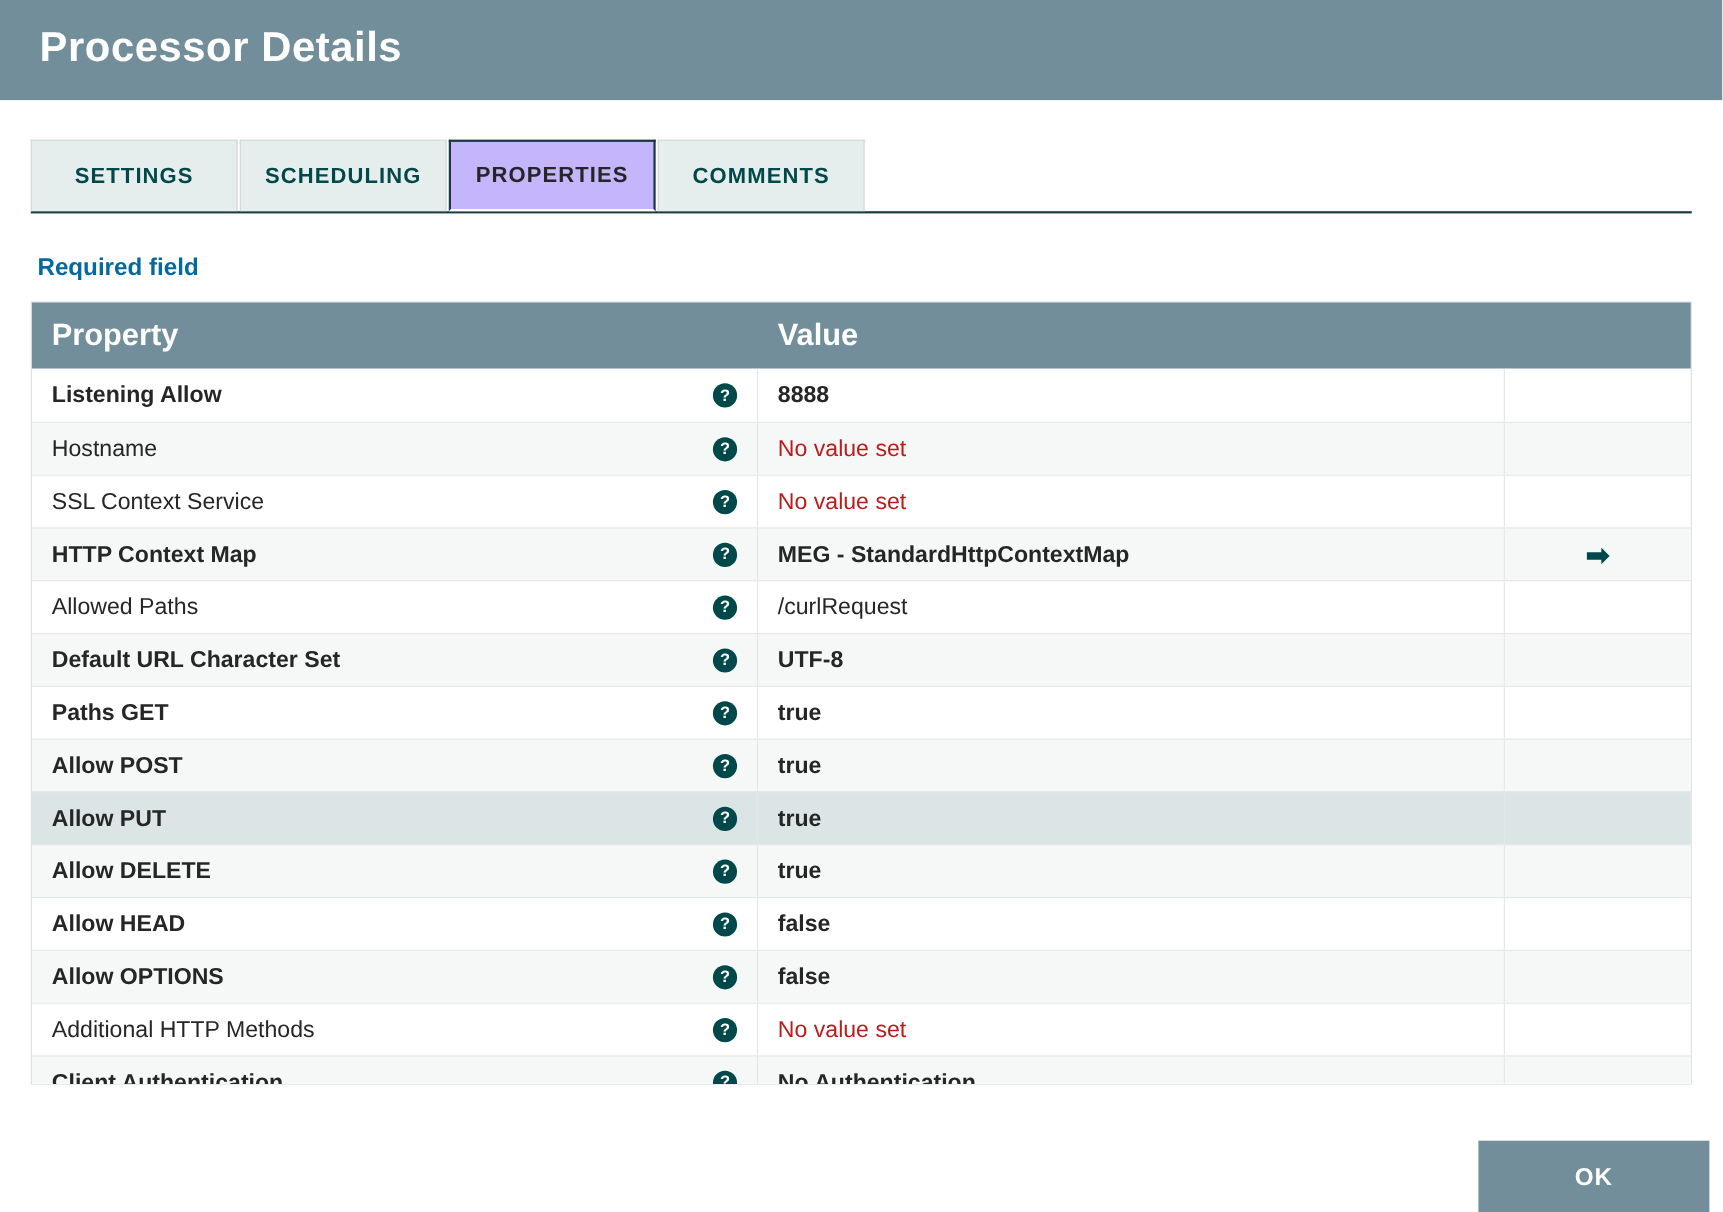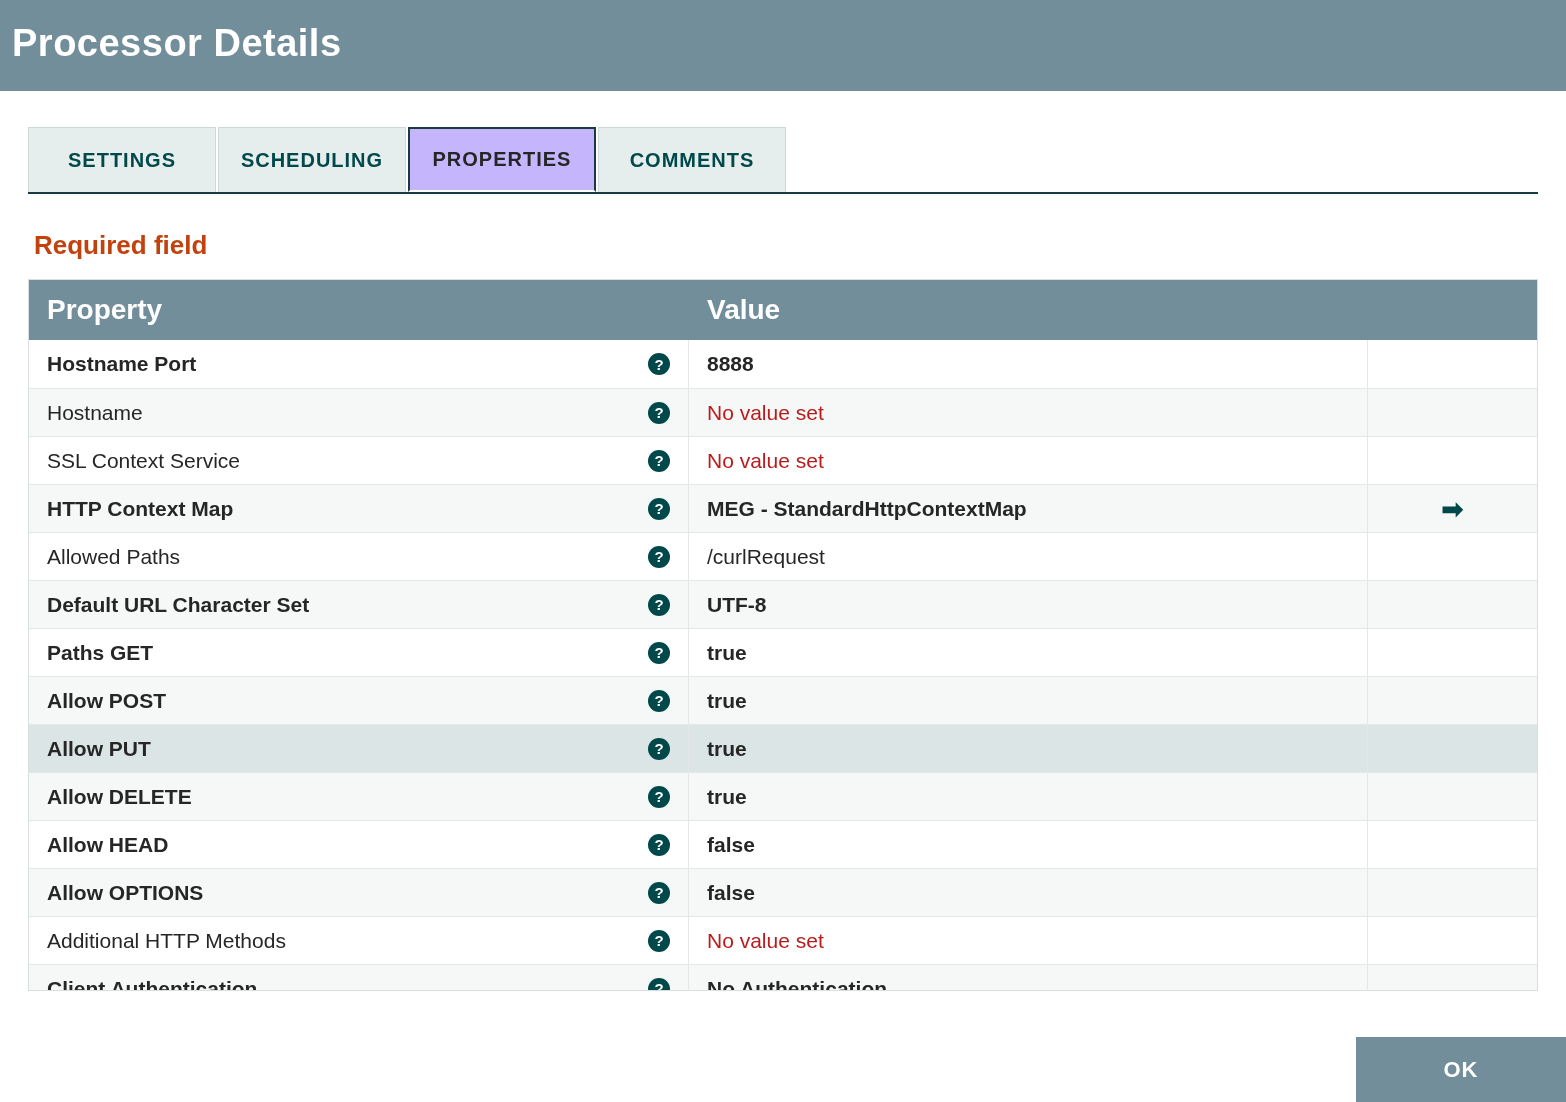--- a/index.html
+++ b/index.html
@@ -1,29 +1,29 @@
 <!DOCTYPE html>
 <html><head>
 <meta charset="utf-8">
 <style>
   * { box-sizing: border-box; }
   html, body { margin:0; padding:0; font-family: -apple-system, Helvetica, Arial, sans-serif; background:#fff; color:#262626; }
   .dialog { width:1566px; height:1102px; position:relative; box-shadow:0 0 3px rgba(0,0,0,0.3); overflow:hidden;}
-  .header { background:#728E9B; color:#fff; padding:22px 12px 26px; }
+  .header { background:#728E9B; color:#fff; padding:22px 36px 26px; }
   .header h1 { margin:0; font-size:38px; font-weight:700; letter-spacing:0.5px;}
   .body-area { padding:36px 28px 0 28px; }
   .tab-row { display:flex; border-bottom:2px solid #1B3A3F; gap:0; }
   .tab {
     width:188px; height:65px; display:flex; align-items:center; justify-content:center;
     font-size:20px; font-weight:600; letter-spacing:1px;
     background:#E6EDED; color:#004849; border:1px solid #d0d7d7; border-bottom:none;
     margin-right:2px; cursor:pointer;
   }
   .tab.active { background:#c4b5fd; color:#262626; border:2px solid #1B3A3F; border-bottom:2px solid #fff; margin-bottom:-2px;}
-  .subheading { font-size:26px; font-weight:700; margin:36px 0 18px 6px; color:#c2410c; }
+  .subheading { font-size:22px; font-weight:700; margin:36px 0 18px 6px; color:#0369a1; }
   .table-wrap { border:1px solid #d9dfe0; position:relative; }
   .thead { background:#728E9B; color:#fff; display:flex; font-size:28px; font-weight:600; }
   .th-prop { width:660px; padding:14px 18px; }
   .th-val  { flex:1; padding:14px 18px; }
   .tbody-scroll { height:650px; overflow-y:scroll; }
   
   .tbody-scroll::-webkit-scrollbar { width:14px; }
   .tbody-scroll::-webkit-scrollbar-track { background:#f0f0f0; }
   .tbody-scroll::-webkit-scrollbar-thumb { background:#c0c0c0; border-radius:7px; }
   .row { display:flex; border-top:1px solid #e3e7e8; min-height:48px; font-size:21px; }
@@ -37,21 +37,21 @@
   .prop-name.req { font-weight:700; }
   .val-text { }
   .val-text.req { font-weight:700; }
   .val-text.placeholder { color:#b91c1c; }
   .help-icon {
     width:22px; height:22px; border-radius:50%; background:#004849; color:#fff;
     display:inline-flex; align-items:center; justify-content:center; font-size:15px; font-weight:700;
     flex-shrink:0; margin-left:10px; cursor:pointer;
   }
   .link-arrow { color:#004849; font-size:26px; font-weight:700; line-height:1; cursor:pointer;}
-  .footer { position:absolute; right:0; bottom:0; }
+  .footer { position:absolute; right:12px; bottom:0; }
   .ok-btn { width:210px; height:65px; background:#728E9B; color:#fff; font-size:22px; font-weight:600;
             display:flex; align-items:center; justify-content:center; border:none; cursor:pointer; letter-spacing:1px;}
 </style>
 </head>
 <body>
 
 <div class="dialog">
   <div class="header">
     <h1>Processor Details</h1>
   </div>
@@ -67,21 +67,21 @@
     <div class="subheading">Required field</div>
 
     <div class="table-wrap">
       <div class="thead">
         <div class="th-prop">Property</div>
         <div class="th-val">Value</div>
       </div>
       <div class="tbody-scroll" id="tbody">
           <div class="row">
             <div class="cell-prop">
-              <span class="prop-name req">Hostname Port</span>
+              <span class="prop-name req">Listening Allow</span>
               <span class="help-icon">?</span>
             </div>
             <div class="cell-val">
               <span class="val-text req">8888</span>
             </div>
             <div class="cell-link"></div>
           </div>
           <div class="row alt">
             <div class="cell-prop">
               <span class="prop-name">Hostname</span>

